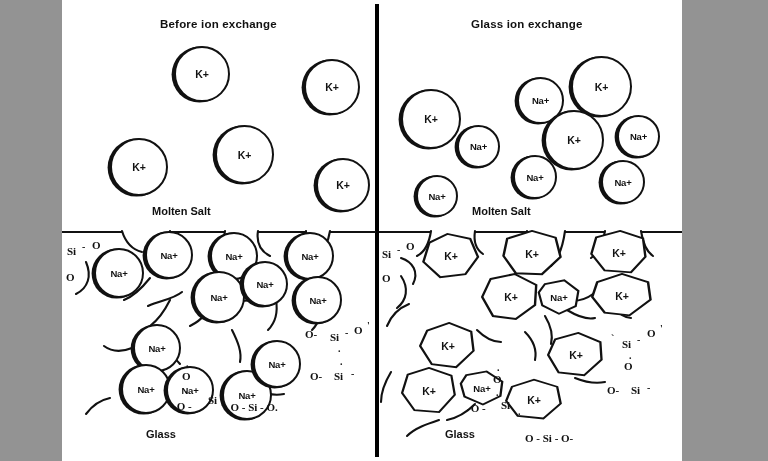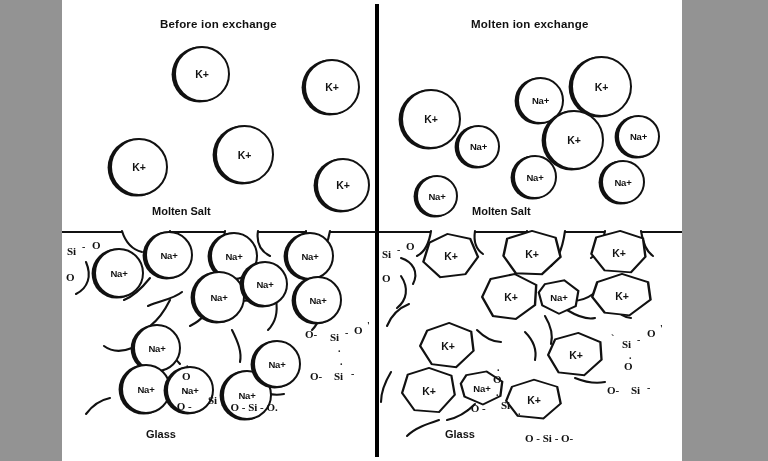--- a/index.html
+++ b/index.html
@@ -142,21 +142,21 @@
       <div class="chem sm" style="left:124px;top:358px;">.</div>
       <div class="chem" style="left:120px;top:370px;">O</div>
       <div class="chem sm" style="left:123px;top:384px;">.</div>
       <div class="chem" style="left:112px;top:400px;">.O -</div>
       <div class="chem" style="left:146px;top:394px;">Si</div>
       <div class="chem" style="left:162px;top:401px;">- O - Si - O.</div>
     </div>
 
     <div class="panel" id="panel-right">
 
-      <div class="ttl" style="left:92px;top:18px;">Molten ion exchange</div>
+      <div class="ttl" style="left:92px;top:18px;">Glass ion exchange</div>
 
       <div class="medium-lbl" style="left:93px;top:205px;">Molten Salt</div>
 
       <div class="hrule" style="left:0px;top:231px;width:52px;"></div>
       <div class="hrule" style="left:96px;top:231px;width:52px;"></div>
       <div class="hrule" style="left:186px;top:231px;width:40px;"></div>
       <div class="hrule" style="left:262px;top:231px;width:41px;"></div>
 
       <div class="medium-lbl" style="left:66px;top:428px;">Glass</div>
 

